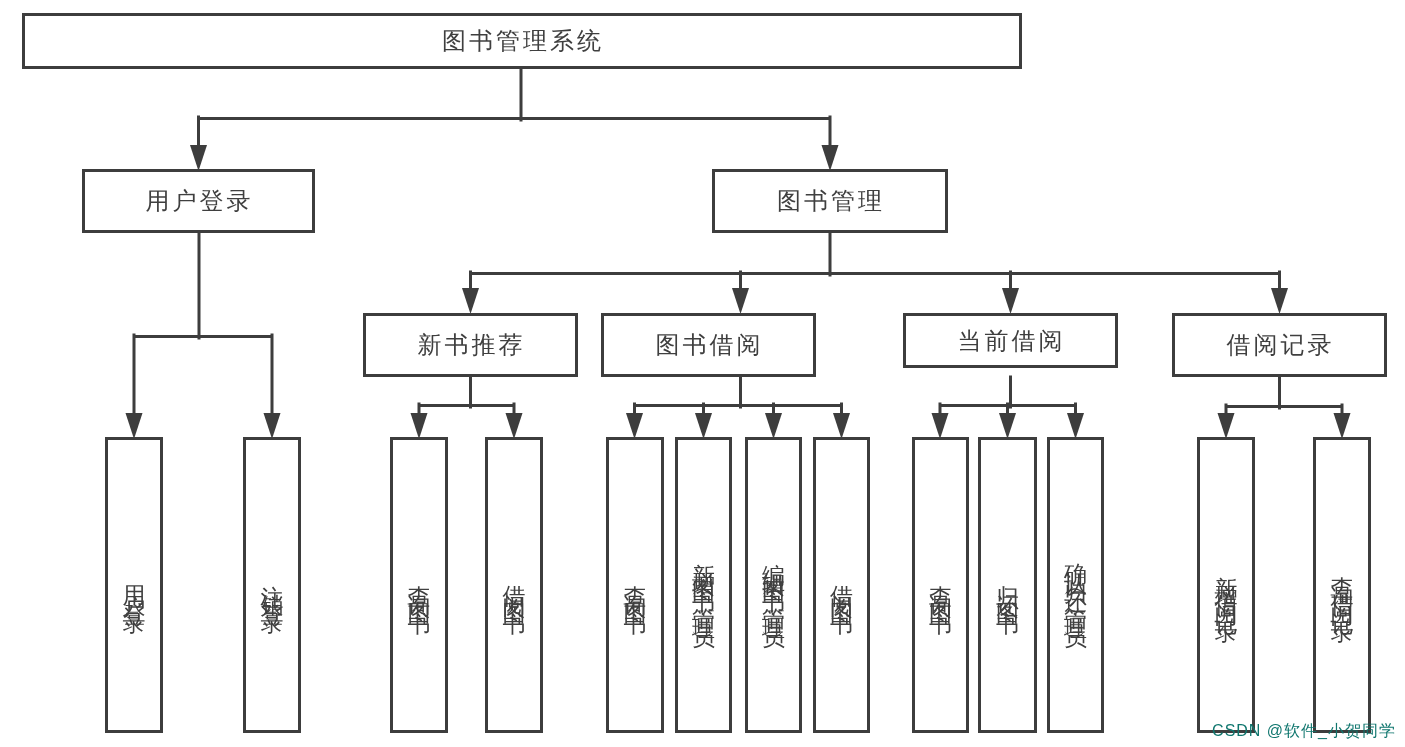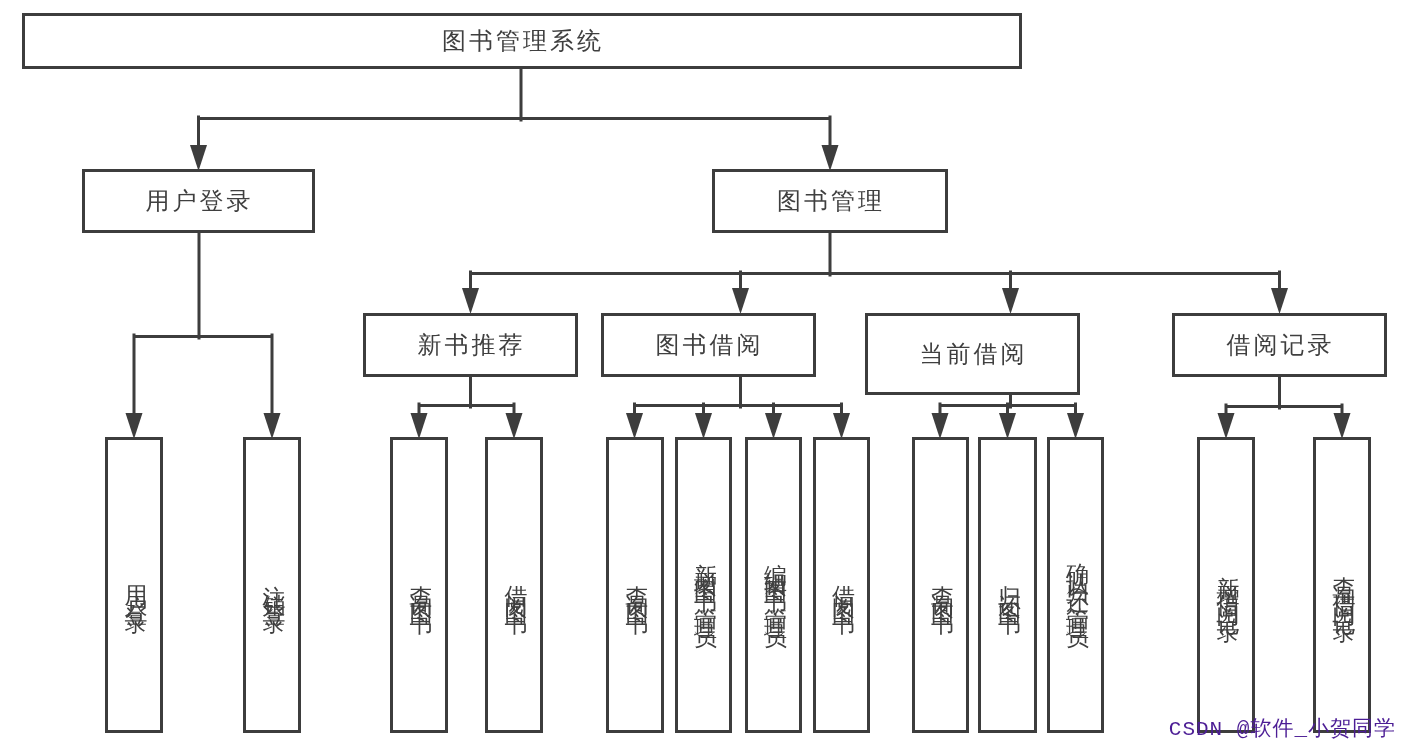--- a/index.html
+++ b/index.html
@@ -1,37 +1,37 @@
 <!DOCTYPE html>
 <html lang="zh"><head>
 <meta charset="utf-8">
 <style>
   html,body{margin:0;padding:0;background:#ffffff;}
   .canvas{
     position:relative;width:1405px;height:747px;background:#ffffff;overflow:hidden;
-    font-family:Liberation Mono, monospace;
+    font-family:Liberation Sans, sans-serif;
   }
   .connectors{position:absolute;left:0;top:0;}
   .ln{fill:none;stroke:#3d3d3d;stroke-width:3;stroke-linecap:square;}
   .head{fill:#3d3d3d;stroke:none;}
   .box{
     position:absolute;box-sizing:border-box;background:#ffffff;
     border:3px solid #3d3d3d;display:flex;align-items:center;justify-content:center;
     color:#3f3f3f;
   }
   .hbox{font-size:24px;letter-spacing:3px;white-space:nowrap;}
   .hbox .lbl{transform:translateX(1px);}
   .vbox{font-size:23px;}
   .vtext{
     writing-mode:vertical-rl;text-orientation:mixed;
     letter-spacing:9px;line-height:1;white-space:nowrap;
   }
   .watermark{
     position:absolute;right:9px;bottom:5px;
-    font-size:21px;color:#4c1d95;letter-spacing:1px;white-space:nowrap;
+    font-size:16px;color:#0f766e;letter-spacing:1px;white-space:nowrap;
   }
 </style>
 </head>
 <body>
 
 <div class="canvas">
 
   <svg class="connectors" width="1405" height="747" viewBox="0 0 1405 747">
     <path class="ln" d="M521 69 V120 M198.5 118.5 H830 M198.5 117 V150 M830 117 V150"></path>
     <path class="ln" d="M199 233 V338 M134 336.5 H272 M134 335 V418 M272 335 V418"></path>
@@ -73,21 +73,21 @@
   <div class="box hbox" style="left:712px;top:169px;width:236px;height:64px">
     <span class="lbl">图书管理</span>
   </div>
 
   <div class="box hbox" style="left:363px;top:313px;width:215px;height:64px">
     <span class="lbl">新书推荐</span>
   </div>
   <div class="box hbox" style="left:601px;top:313px;width:215px;height:64px">
     <span class="lbl">图书借阅</span>
   </div>
-  <div class="box hbox" style="left:865px;top:313px;width:215px;height:82px">
+  <div class="box hbox" style="left:903px;top:313px;width:215px;height:55px">
     <span class="lbl">当前借阅</span>
   </div>
   <div class="box hbox" style="left:1172px;top:313px;width:215px;height:64px">
     <span class="lbl">借阅记录</span>
   </div>
 
   <div class="box vbox" style="left:105px;top:437px;width:58px;height:296px">
     <span class="vtext">用户登录</span>
   </div>
   <div class="box vbox" style="left:243px;top:437px;width:58px;height:296px">

